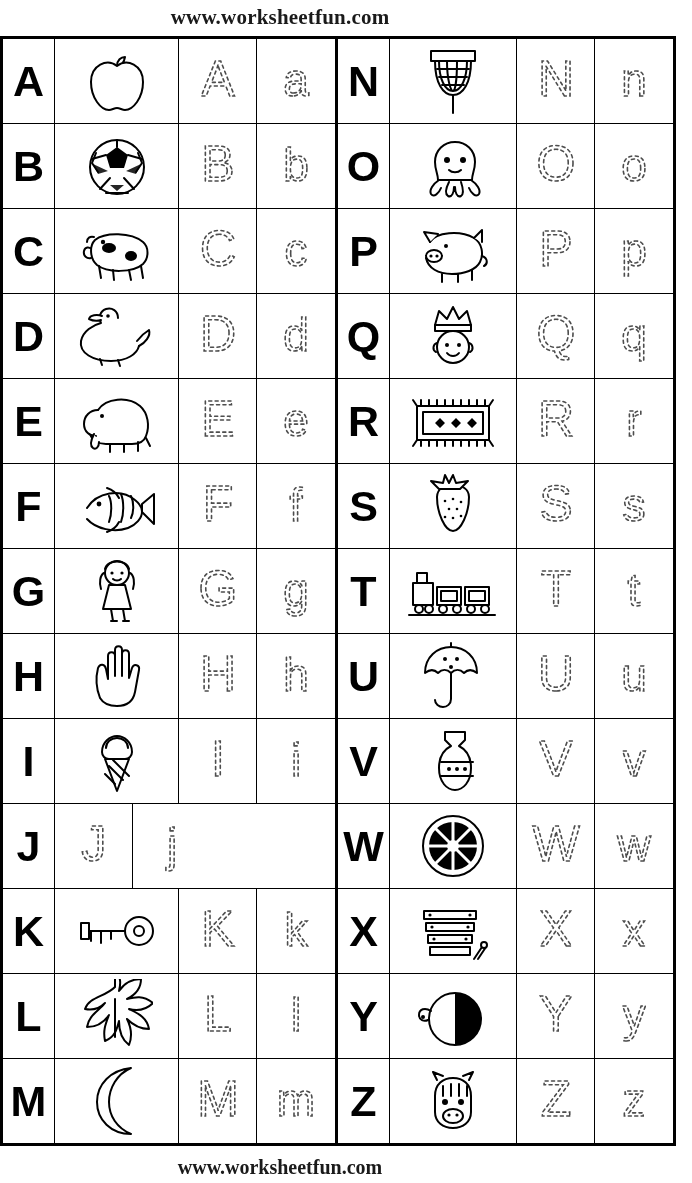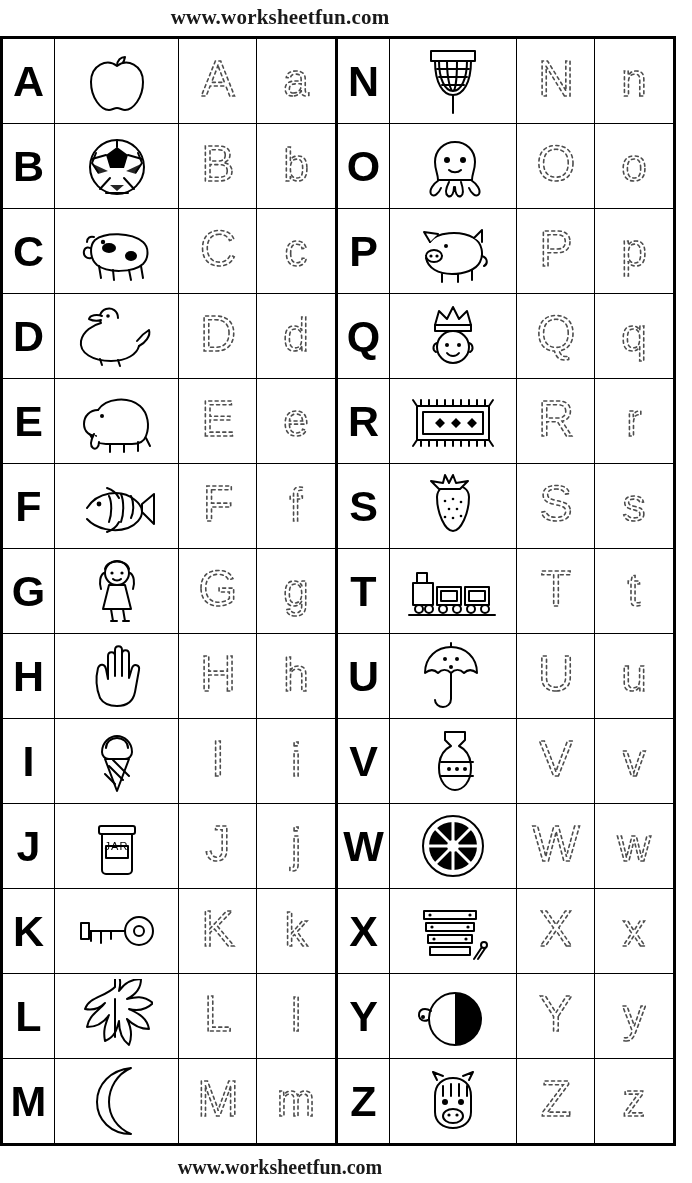--- a/index.html
+++ b/index.html
@@ -338,30 +338,20 @@
           </div>
           <div class="cell c-trace-lo last">
             <svg class="tracesvg" viewBox="0 0 60 62" width="60" height="62" xmlns="http://www.w3.org/2000/svg">
               <text x="30" y="46" font-size="46" text-anchor="middle">i</text>
             </svg>
           </div>
         </div>
         <div class="row">
           <div class="cell c-letter">
             <span class="big-letter">J</span>
-          </div>
-          <div class="cell c-pic">
-            <div class="picbox">
-              <svg viewBox="0 0 64 72" width="64" height="72" xmlns="http://www.w3.org/2000/svg" fill="none" stroke="#000" stroke-width="2" stroke-linecap="round" stroke-linejoin="round">
-                <rect x="14" y="16" width="36" height="8" rx="2" fill="#fff"></rect>
-                <path d="M17 24h30v36a4 4 0 0 1-4 4H21a4 4 0 0 1-4-4z" fill="#fff"></path>
-                <rect x="21" y="36" width="22" height="12" fill="#fff"></rect>
-              </svg>
-            </div>
-            <div style="position: absolute; left: 0px; right: 0px; top: 50%; transform: translateY(-50%); text-align: center; font-size: 11px; font-family: &quot;Liberation Sans&quot;, sans-serif; letter-spacing: 1px;">JAR</div>
           </div>
           <div class="cell c-trace-up">
             <svg class="tracesvg" viewBox="0 0 60 62" width="60" height="62" xmlns="http://www.w3.org/2000/svg">
               <text x="30" y="46" font-size="50" text-anchor="middle">J</text>
             </svg>
           </div>
           <div class="cell c-trace-lo last">
             <svg class="tracesvg" viewBox="0 0 60 62" width="60" height="62" xmlns="http://www.w3.org/2000/svg">
               <text x="30" y="46" font-size="46" text-anchor="middle">j</text>
             </svg>

